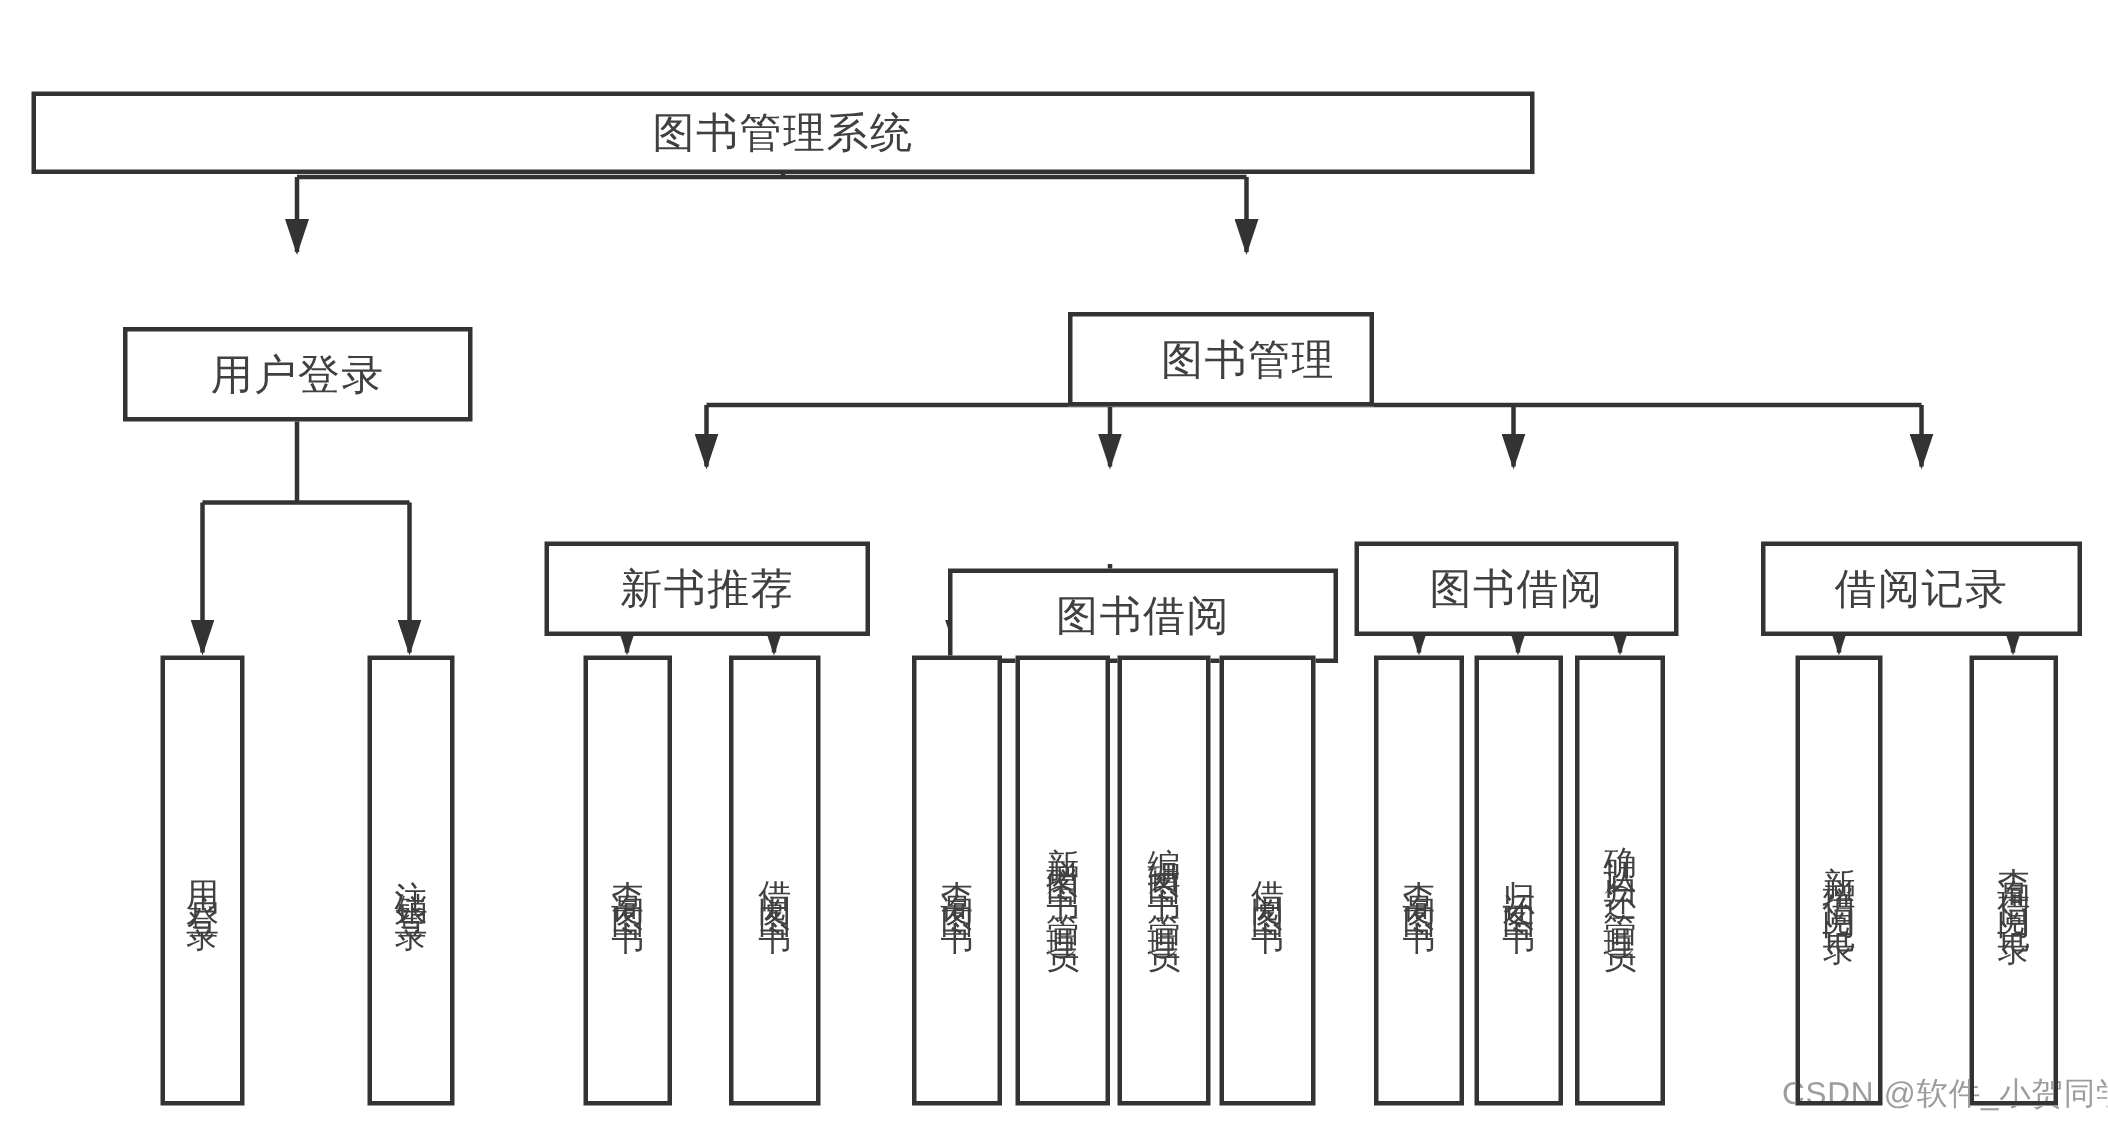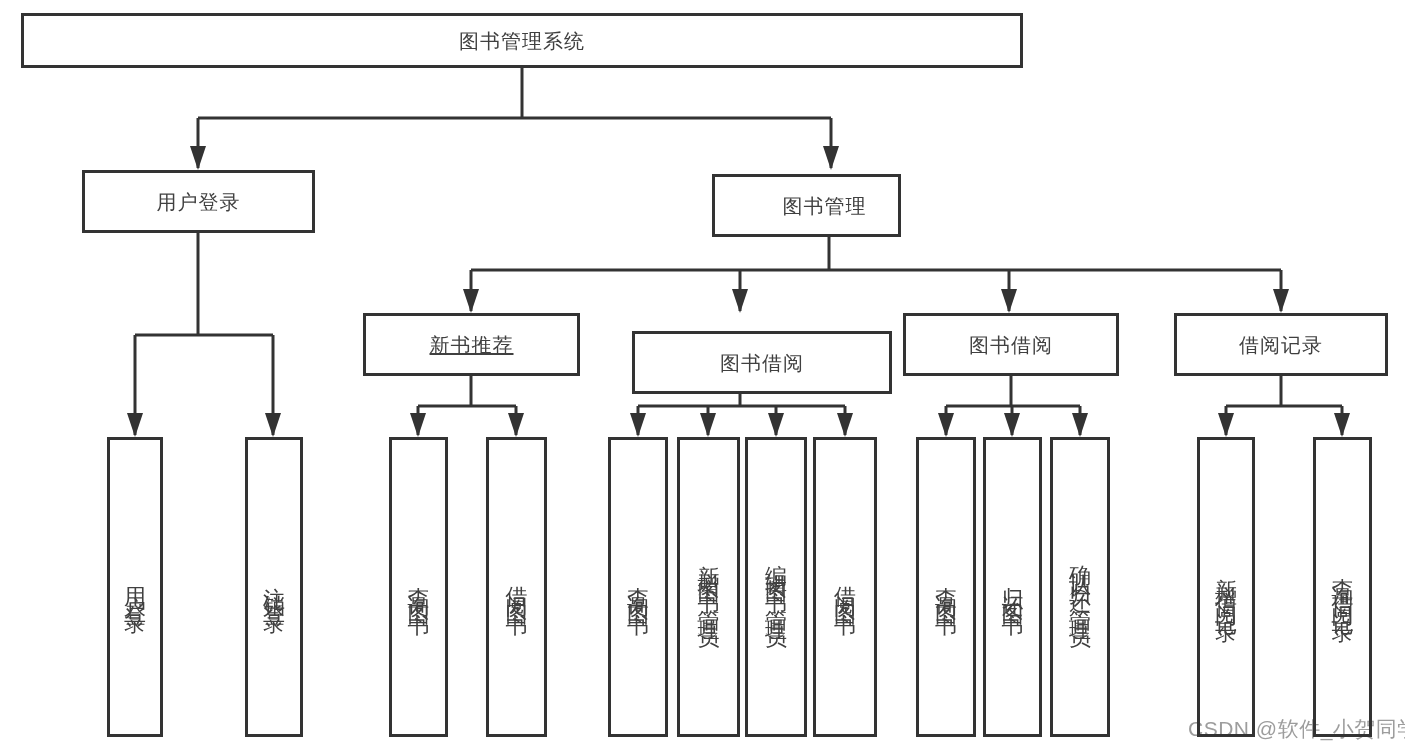--- a/index.html
+++ b/index.html
@@ -22,35 +22,36 @@
     box-sizing: border-box;
     border: 3px solid #333333;
     background: #ffffff;
     color: #404040;
     display: flex;
     align-items: center;
     justify-content: center;
     line-height: 1;
   }
   .hbox {
-    font-size: 20px;
+    font-size: 28px;
     letter-spacing: 1px;
     white-space: nowrap;
+    margin-top: 48px;
   }
   .vbox {
     writing-mode: vertical-lr;
     text-orientation: mixed;
     font-size: 22px;
     letter-spacing: 9px;
   }
   
   .n-root        { left:21px;   top:13px;  width:1002px; height:55px; }
   .n-user-login  { left:82px;   top:170px; width:233px;  height:63px; }
-  .n-book-mgmt   { left:712px;  top:174px; width:189px;  height:63px;padding-left:36px; }
-  .n-new-rec     { left:363px;  top:313px; width:217px;  height:63px;text-decoration:underline; }
+  .n-book-mgmt   { left:712px;  top:160px; width:204px;  height:63px;padding-left:36px; }
+  .n-new-rec     { left:363px;  top:313px; width:217px;  height:63px; }
   .n-book-borrow { left:632px;  top:331px; width:260px;  height:63px; }
   .n-cur-borrow  { left:903px;  top:313px; width:216px;  height:63px; }
   .n-rec         { left:1174px; top:313px; width:214px;  height:63px; }
   .n-v1  { left:107px;  top:437px; width:56px; height:300px; }
   .n-v2  { left:245px;  top:437px; width:58px; height:300px; }
   .n-v3  { left:389px;  top:437px; width:59px; height:300px; }
   .n-v4  { left:486px;  top:437px; width:61px; height:300px; }
   .n-v5  { left:608px;  top:437px; width:60px; height:300px; }
   .n-v6  { left:677px;  top:437px; width:63px; height:300px; }
   .n-v7  { left:745px;  top:437px; width:62px; height:300px; }

